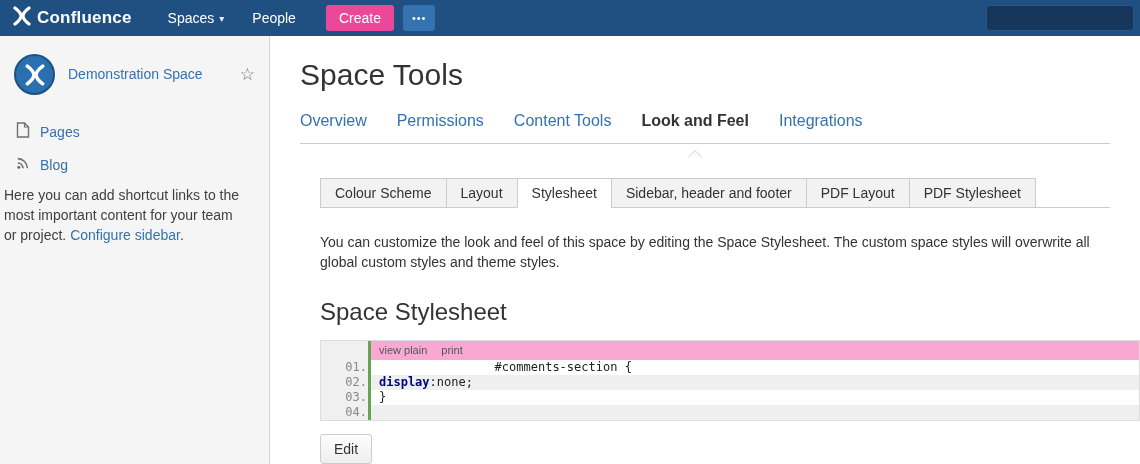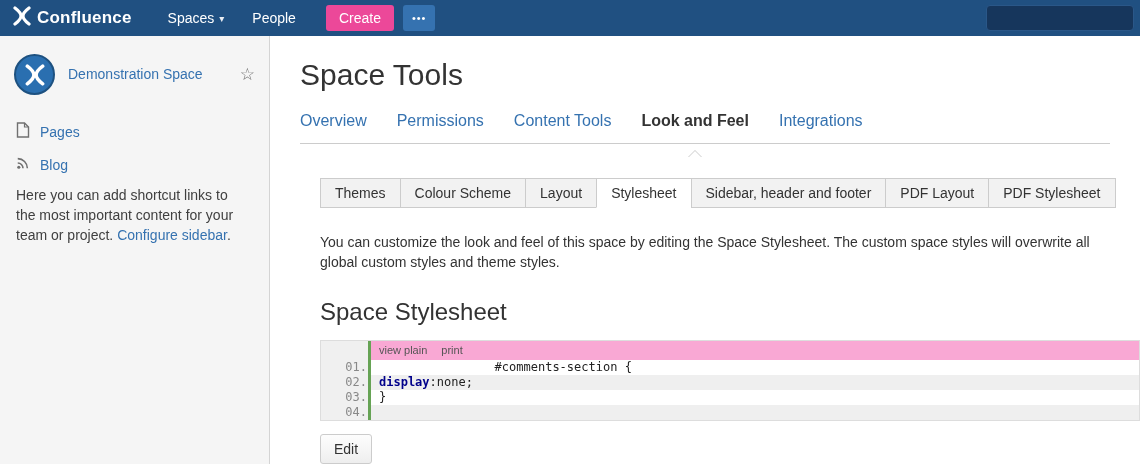--- a/index.html
+++ b/index.html
@@ -50,21 +50,21 @@
     cursor: pointer; flex-shrink: 0;
   }
   .space-name { color: #3572b0; font-size: 14px; text-decoration: none; flex: 1; line-height: 17px; }
   .star { color: #707070; font-size: 17px; cursor: pointer; }
   .side-nav { padding: 10px 14px 0 16px; }
   .side-item { display: flex; align-items: center; gap: 10px; padding: 7px 0; cursor: pointer; }
   .side-item-label { color: #3572b0; font-size: 14px; }
   .shortcuts-heading {
     color: #6b6b6b; font-size: 12px; font-weight: bold; padding: 18px 16px 6px 16px;
   }
-  .shortcuts-text { padding: 4px 22px 0 16px; font-size: 14px; line-height: 20px; color: #404040; }
+  .shortcuts-text { padding: 4px 22px 0 4px; font-size: 14px; line-height: 20px; color: #404040; }
   .shortcuts-text a { color: #3572b0; text-decoration: none; cursor: pointer; }
 
   
   .main { flex: 1; padding: 22px 30px 0 30px; min-width: 0; }
   h1.page-title { font-size: 30px; font-weight: 400; color: #333; margin-bottom: 20px; }
 
   .main-tabs { display: flex; gap: 30px; border-bottom: 1px solid #ccc; }
   .main-tab {
     font-size: 16px; color: #3572b0; padding-bottom: 13px; cursor: pointer;
     position: relative; text-decoration: none;
@@ -183,21 +183,20 @@
     <div class="main-tabs">
       <a class="main-tab">Overview</a>
       <a class="main-tab">Permissions</a>
       <a class="main-tab">Content Tools</a>
       <a class="main-tab active"><span>Look and Feel</span><span class="tab-caret"></span></a>
       <a class="main-tab">Integrations</a>
     </div>
 
     <div class="tab-content">
       <div class="subtabs">
-        <div class="subtab">Themes</div>
         <div class="subtab">Colour Scheme</div>
         <div class="subtab">Layout</div>
         <div class="subtab active">Stylesheet</div>
         <div class="subtab">Sidebar, header and footer</div>
         <div class="subtab">PDF Layout</div>
         <div class="subtab">PDF Stylesheet</div>
       </div>
 
       <p class="description">You can customize the look and feel of this space by editing the Space Stylesheet. The custom space styles will overwrite all global custom styles and theme styles.</p>
 

